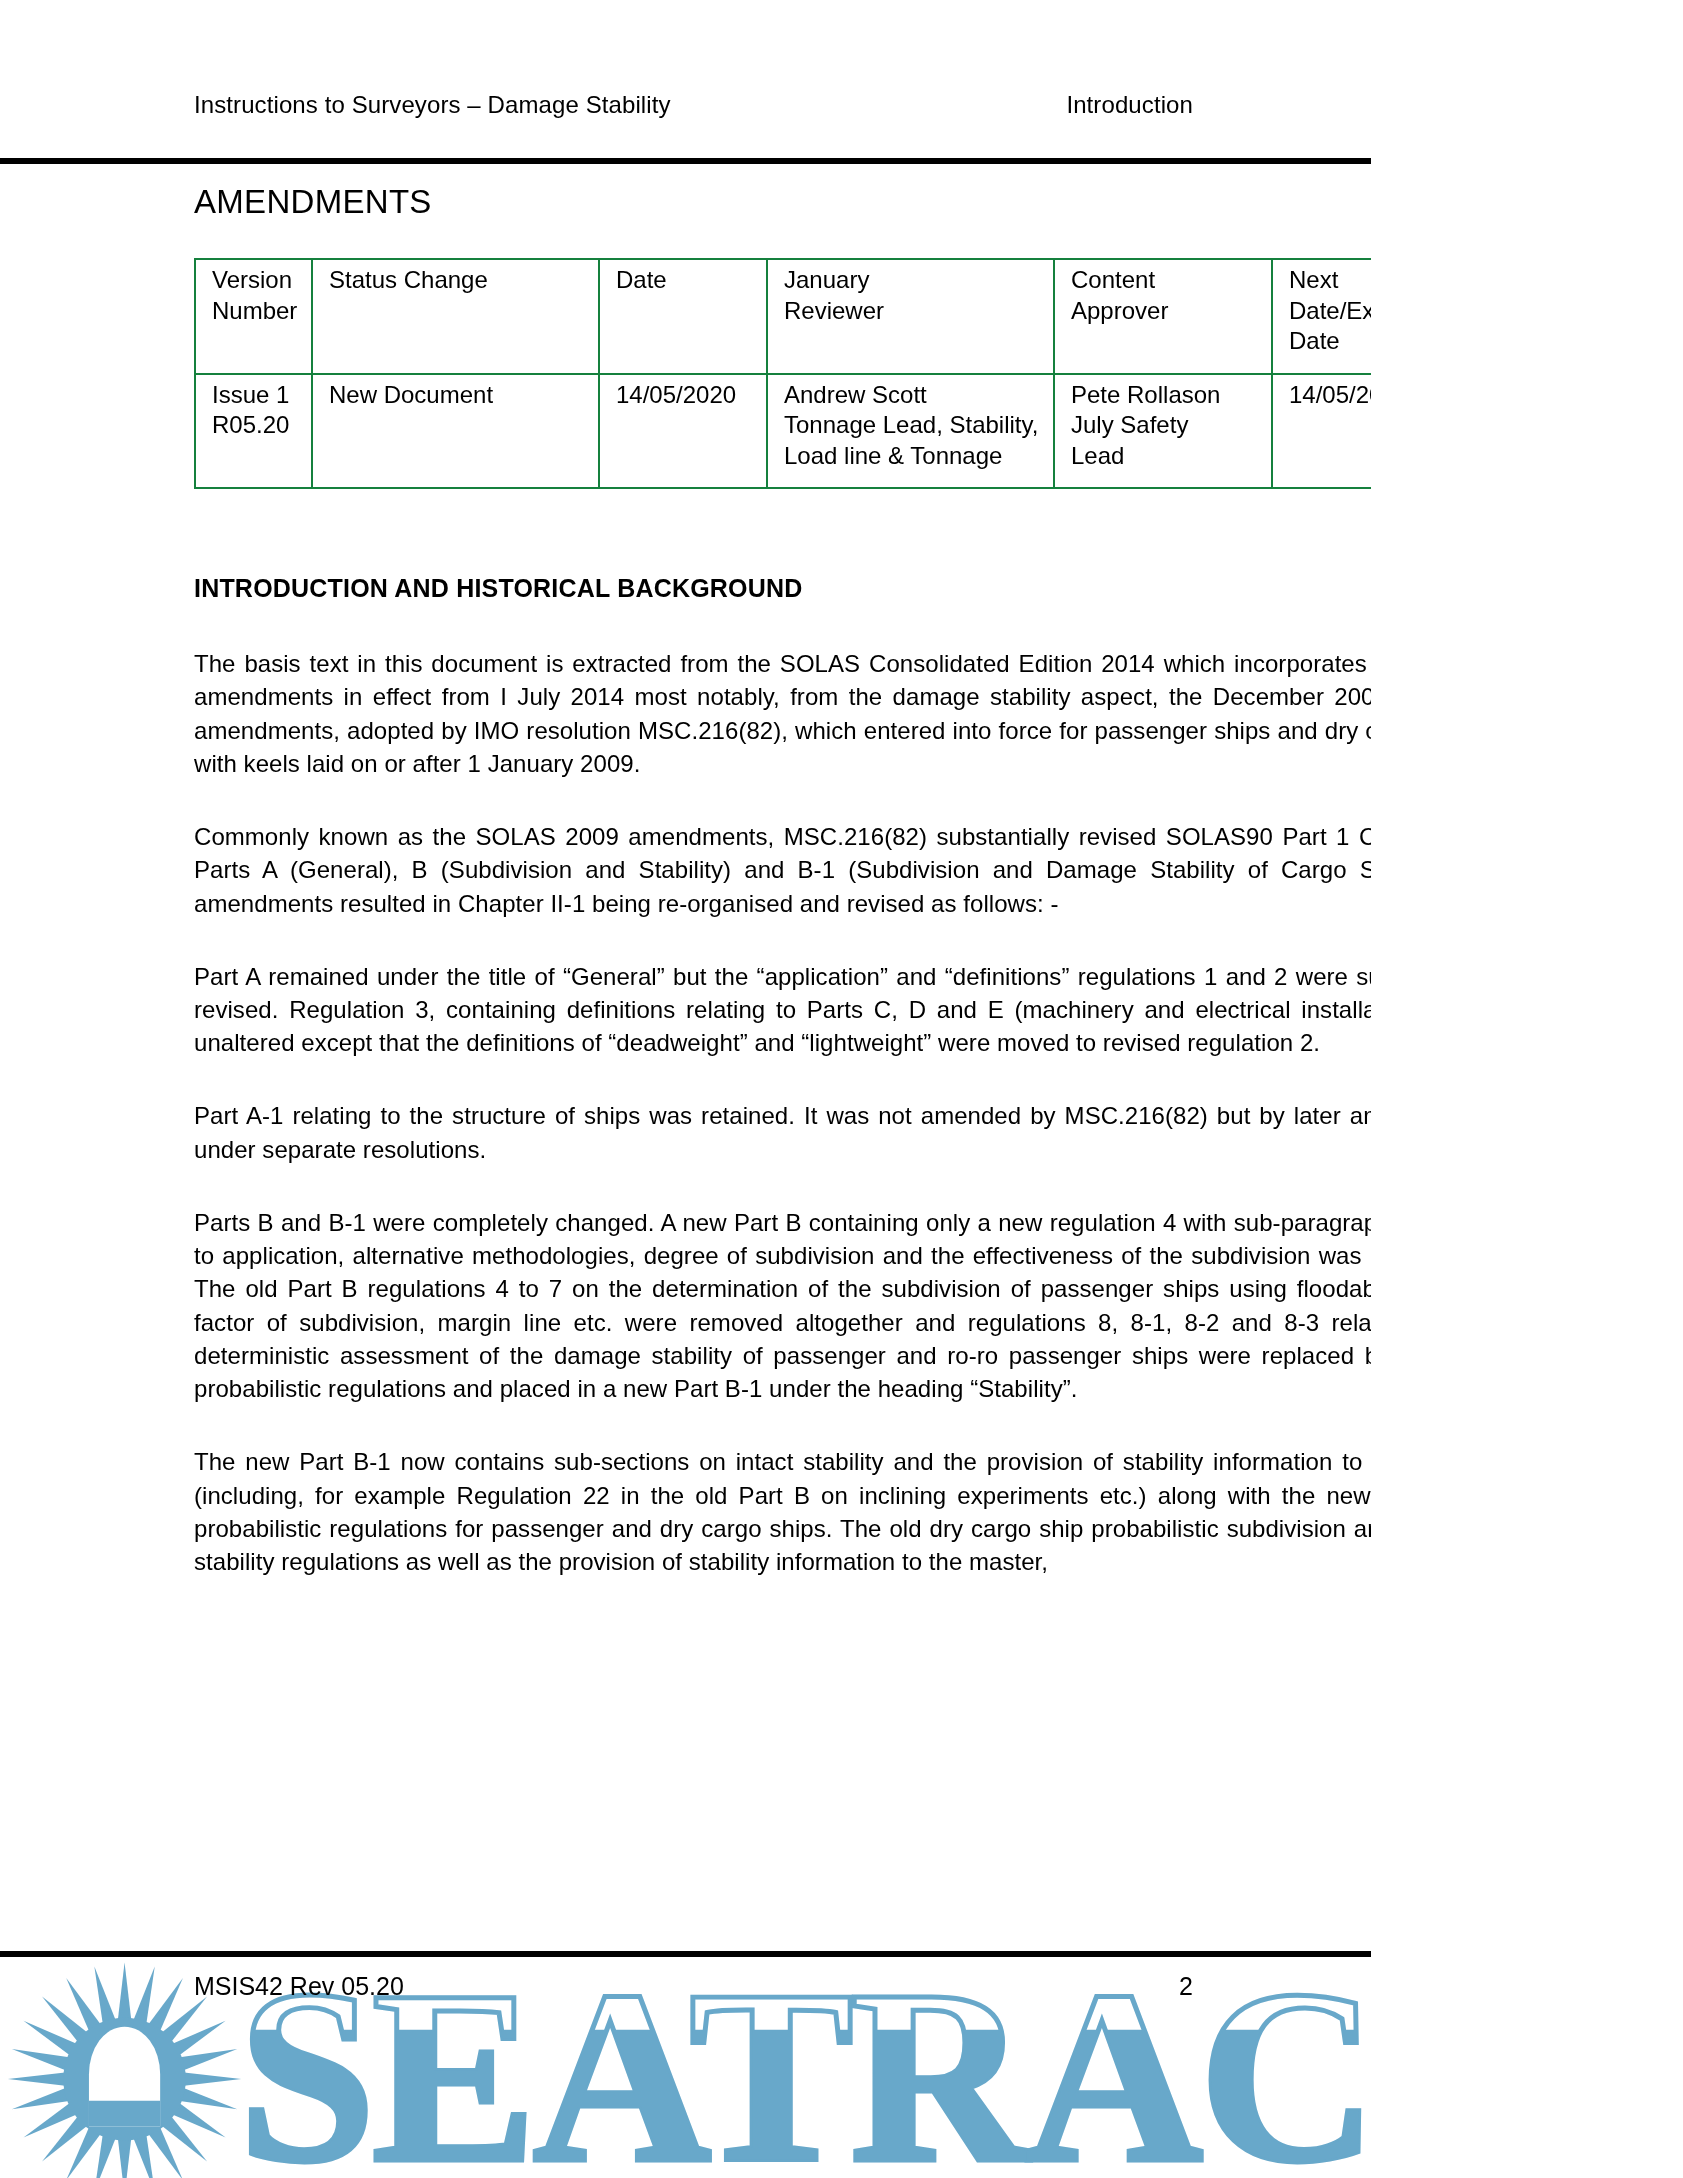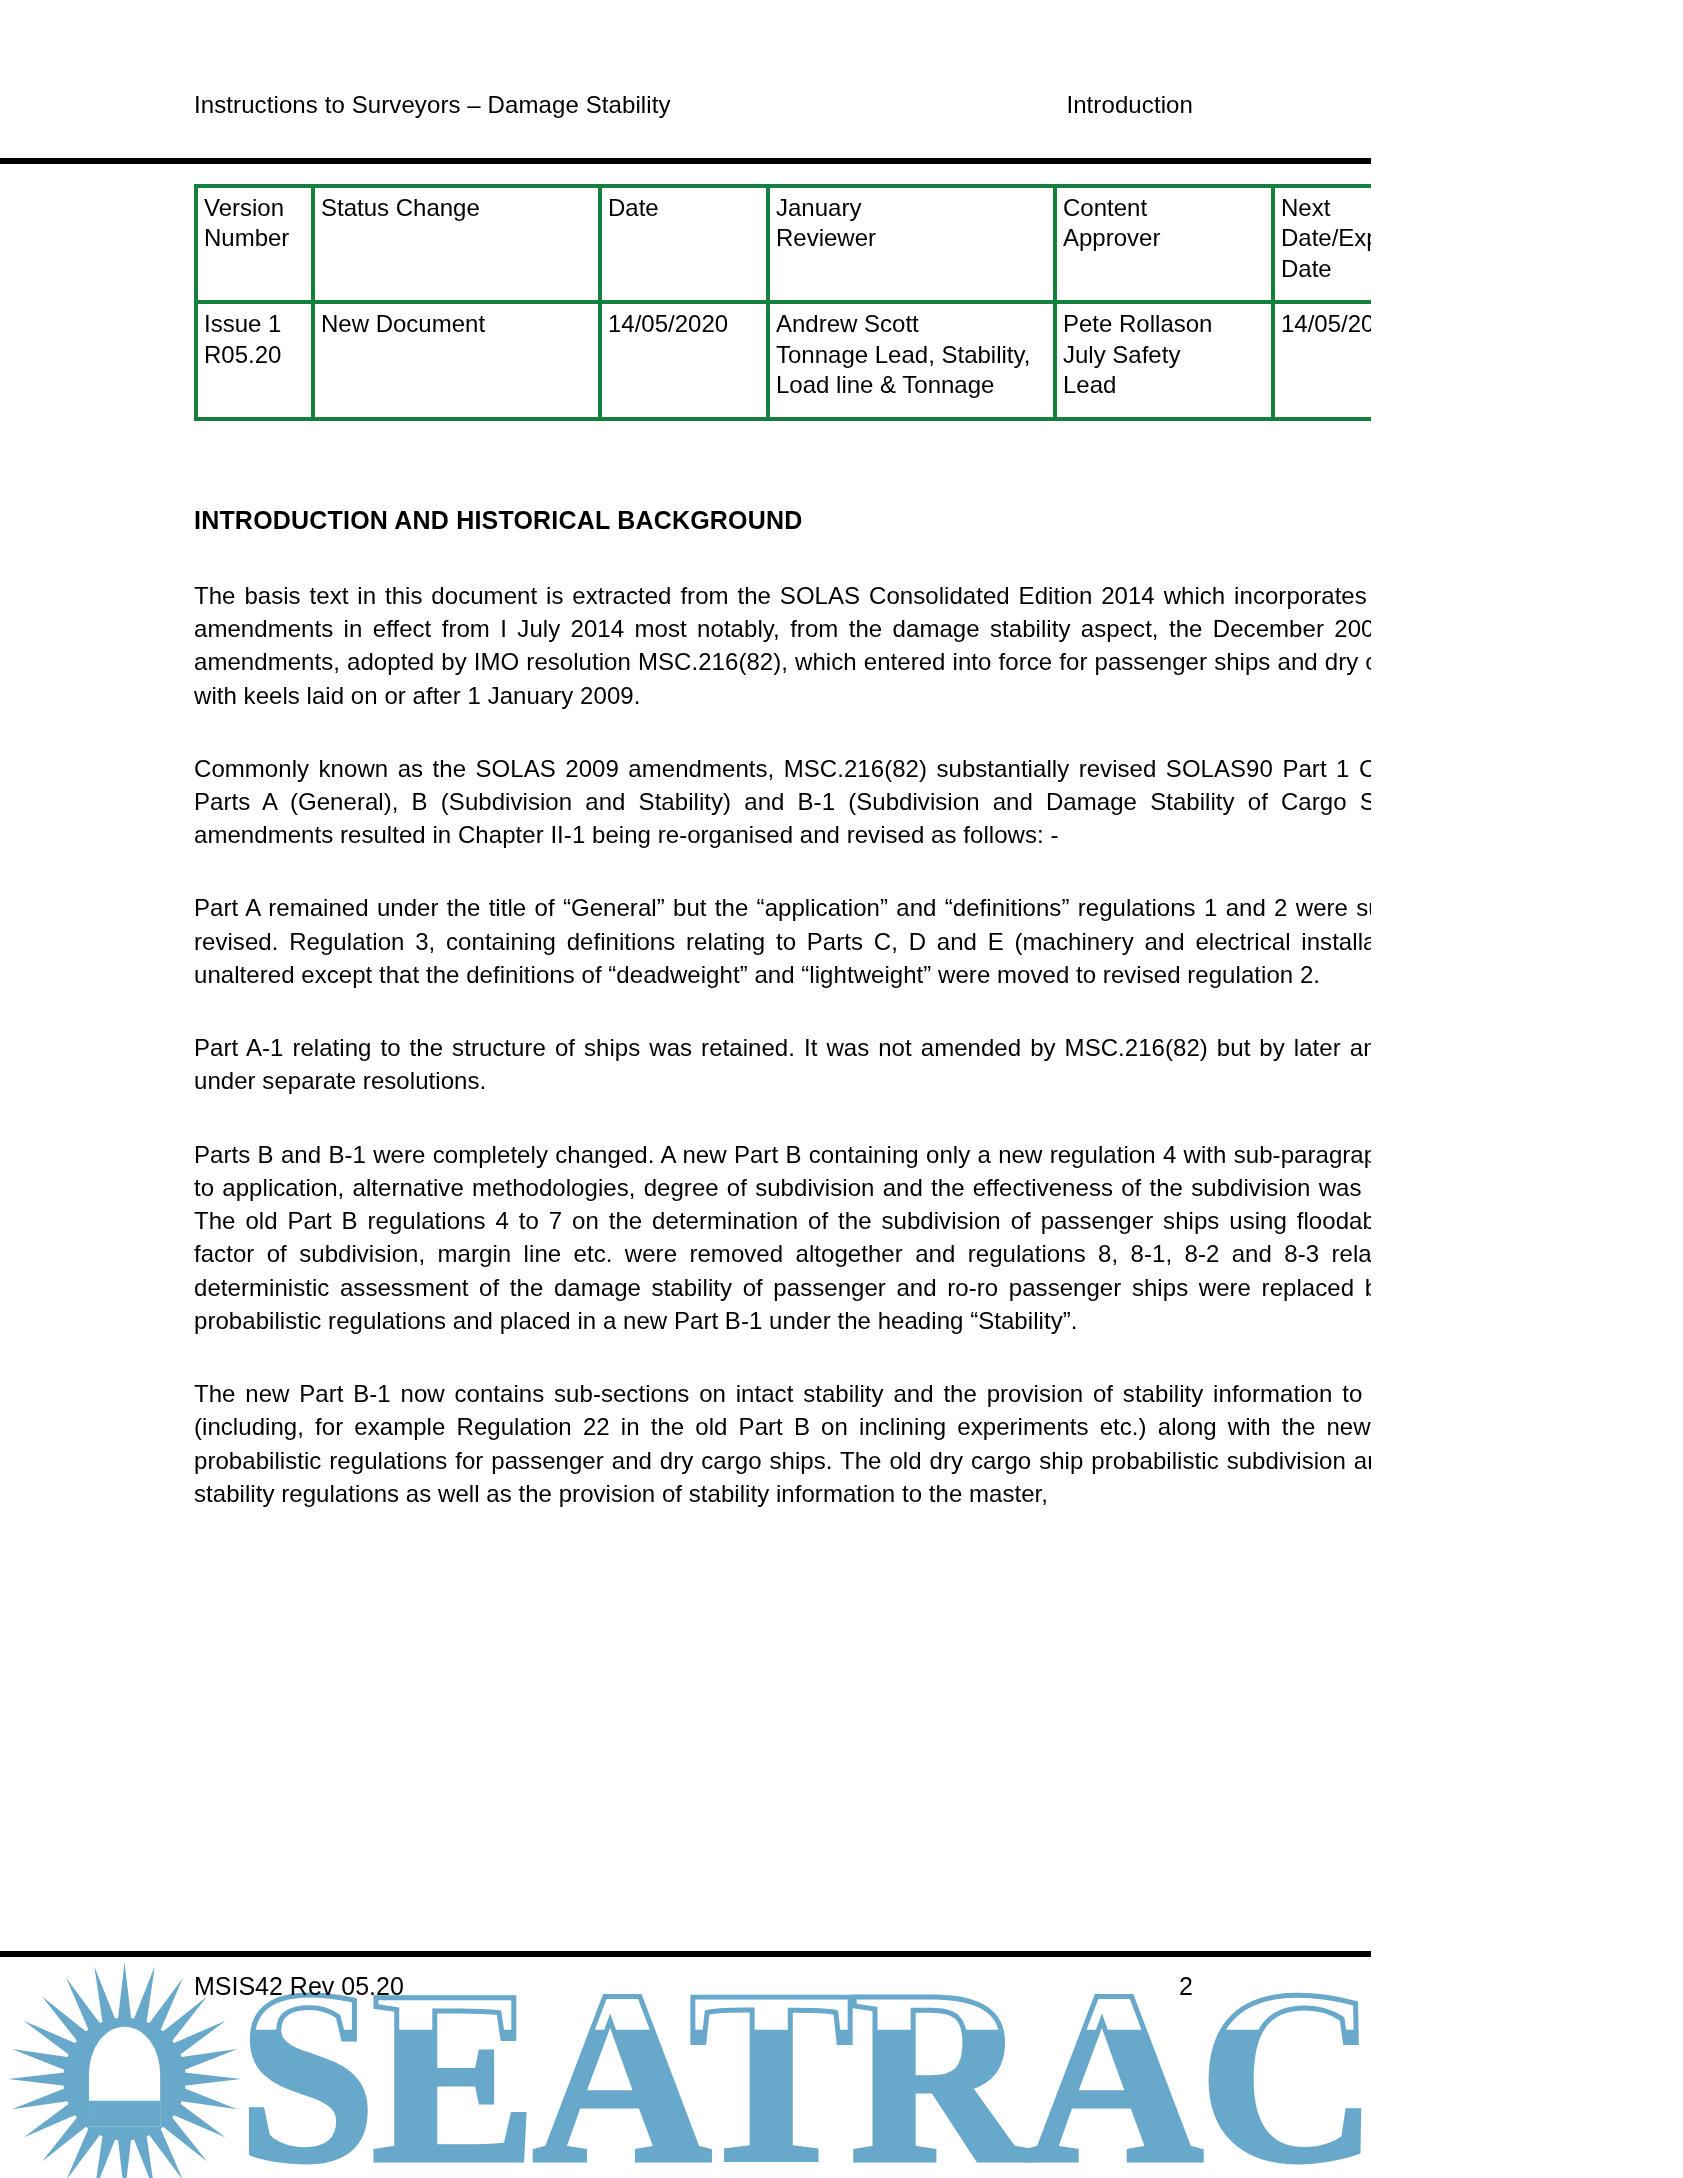--- a/index.html
+++ b/index.html
@@ -62,23 +62,23 @@
   }
 
   
   table.amendments {
     border-collapse: collapse;
     width: 1270px;
     table-layout: fixed;
     margin-bottom: 0;
   }
   table.amendments td {
-    border: 4px solid #15803d;
+    border: 2px solid #15803d;
     vertical-align: top;
-    padding: 5px 8px 16px 6px;
+    padding: 5px 8px 16px 16px;
     font-size: 24px;
     line-height: 1.27;
   }
   table.amendments tr.header-row td { height: 89px; }
   table.amendments tr.data-row td { height: 77px; }
   .col-version  { width: 117px; }
   .col-status   { width: 287px; }
   .col-date     { width: 168px; }
   .col-author   { width: 287px; }
   .col-approver { width: 218px; }
@@ -146,20 +146,21 @@
 <div class="page">
 
   <div class="running-header">
     <span class="header-left">Instructions to Surveyors – Damage Stability</span>
     <span class="header-right">Introduction</span>
   </div>
   <div class="header-rule"></div>
 
   <div class="content">
 
+    <h1 class="amendments-title">AMENDMENTS</h1>
 
     <table class="amendments">
       <colgroup>
         <col class="col-version">
           <col class="col-status">
           <col class="col-date">
         <col class="col-author">
           <col class="col-approver">
           <col class="col-next">
       </colgroup>

